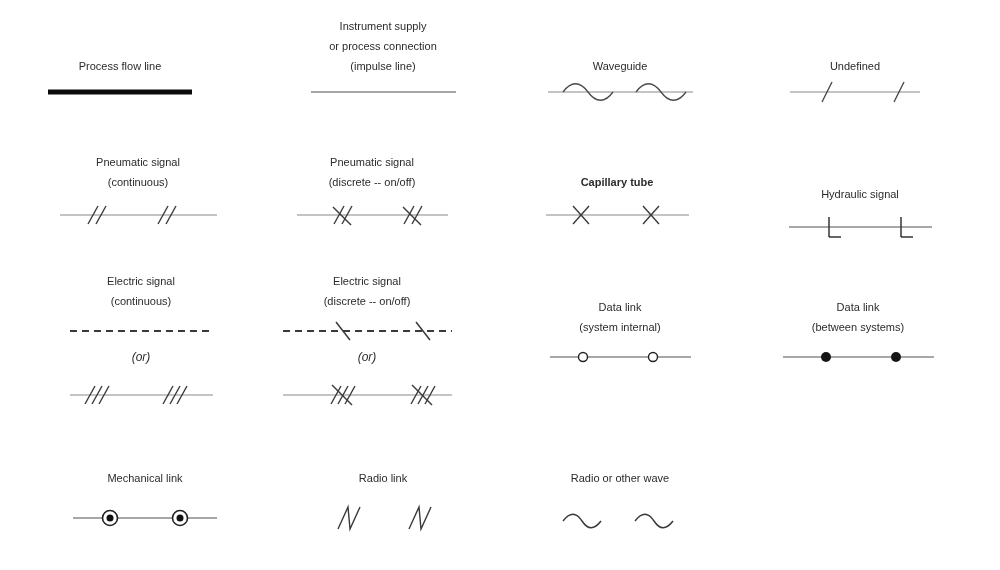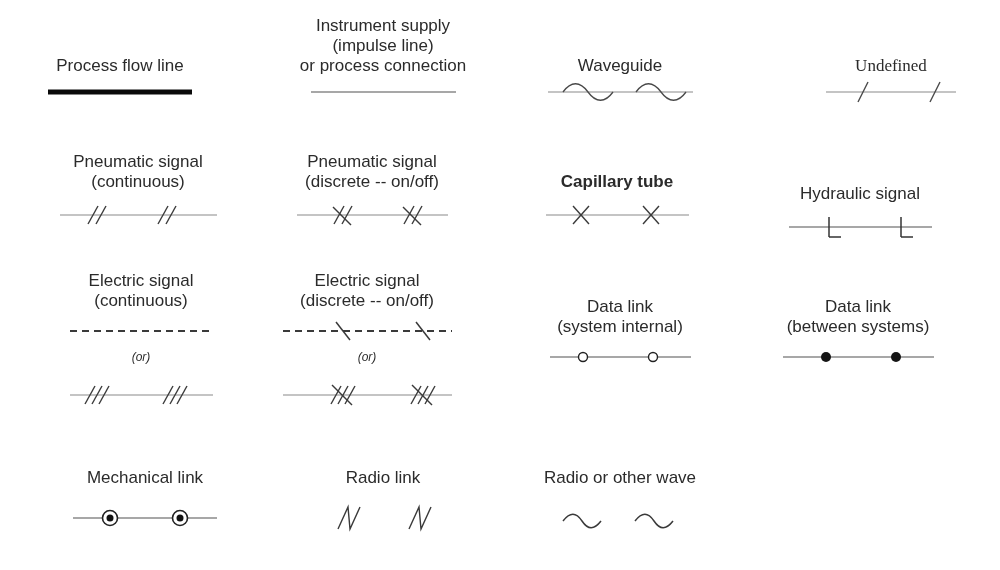--- a/index.html
+++ b/index.html
@@ -4,34 +4,34 @@
 <style>
   html,body { margin:0; padding:0; }
   body {
     width:1000px; height:570px; position:relative;
     background:#ffffff; color:#2b2b2b;
     font-family:"Liberation Sans", sans-serif;
     overflow:hidden;
   }
   .cell { position:absolute; text-align:center; }
   .labels { display:flex; flex-direction:column; justify-content:flex-end; padding-bottom:3px; }
-  .lbl { font-size:17px; line-height:20px; white-space:nowrap;text-align:center; }
+  .lbl { font-size:11px; line-height:20px; white-space:nowrap;text-align:center; }
   .or-label { font-style:italic; font-size:12px; display:flex; align-items:center; justify-content:center; }
   svg { display:block; margin:0 auto; }
 
   .lh66 { height:66px; }
   .lh44 { height:44px; }
   .lh70 { height:70px; }
   .lh22 { height:22px; }
 
   
   #c0 { left:12px;  top:10px;  width:216px; }
   #c1 { left:273px; top:10px;  width:220px; }
   #c2 { left:520px; top:10px;  width:200px; }
-  #c3 { left:791px; top:10px;  width:200px;font-family:Liberation Serif, serif; }
+  #c3 { left:755px; top:10px;  width:200px; }
   
   #c4 { left:30px;  top:148px; width:216px; }
   #c5 { left:262px; top:148px; width:220px; }
   #c6 { left:517px; top:148px; width:200px;font-weight:bold; }
   #c7 { left:760px; top:160px; width:200px; }
   .row2-sym { margin-top:3px; }
   
   #c8 { left:30px;  top:267px; width:222px; }
   #c9 { left:257px; top:267px; width:220px; }
   .dashed-sym { margin-top:5px; }
@@ -53,22 +53,22 @@
     <div class="lbl">Process flow line</div>
   </div>
   <svg width="148" height="26">
     <line x1="2" y1="13" x2="146" y2="13" stroke="#0a0a0a" stroke-width="5"></line>
   </svg>
 </div>
 
 <div class="cell" id="c1">
   <div class="labels lh66">
     <div class="lbl">Instrument supply</div>
+    <div class="lbl">or process connection</div>
     <div class="lbl">(impulse line)</div>
-    <div class="lbl">or process connection</div>
   </div>
   <svg width="145" height="26">
     <line x1="0" y1="13" x2="145" y2="13" stroke="#8a8a8a" stroke-width="1.3"></line>
   </svg>
 </div>
 
 <div class="cell" id="c2">
   <div class="labels lh66">
     <div class="lbl">Waveguide</div>
   </div>

